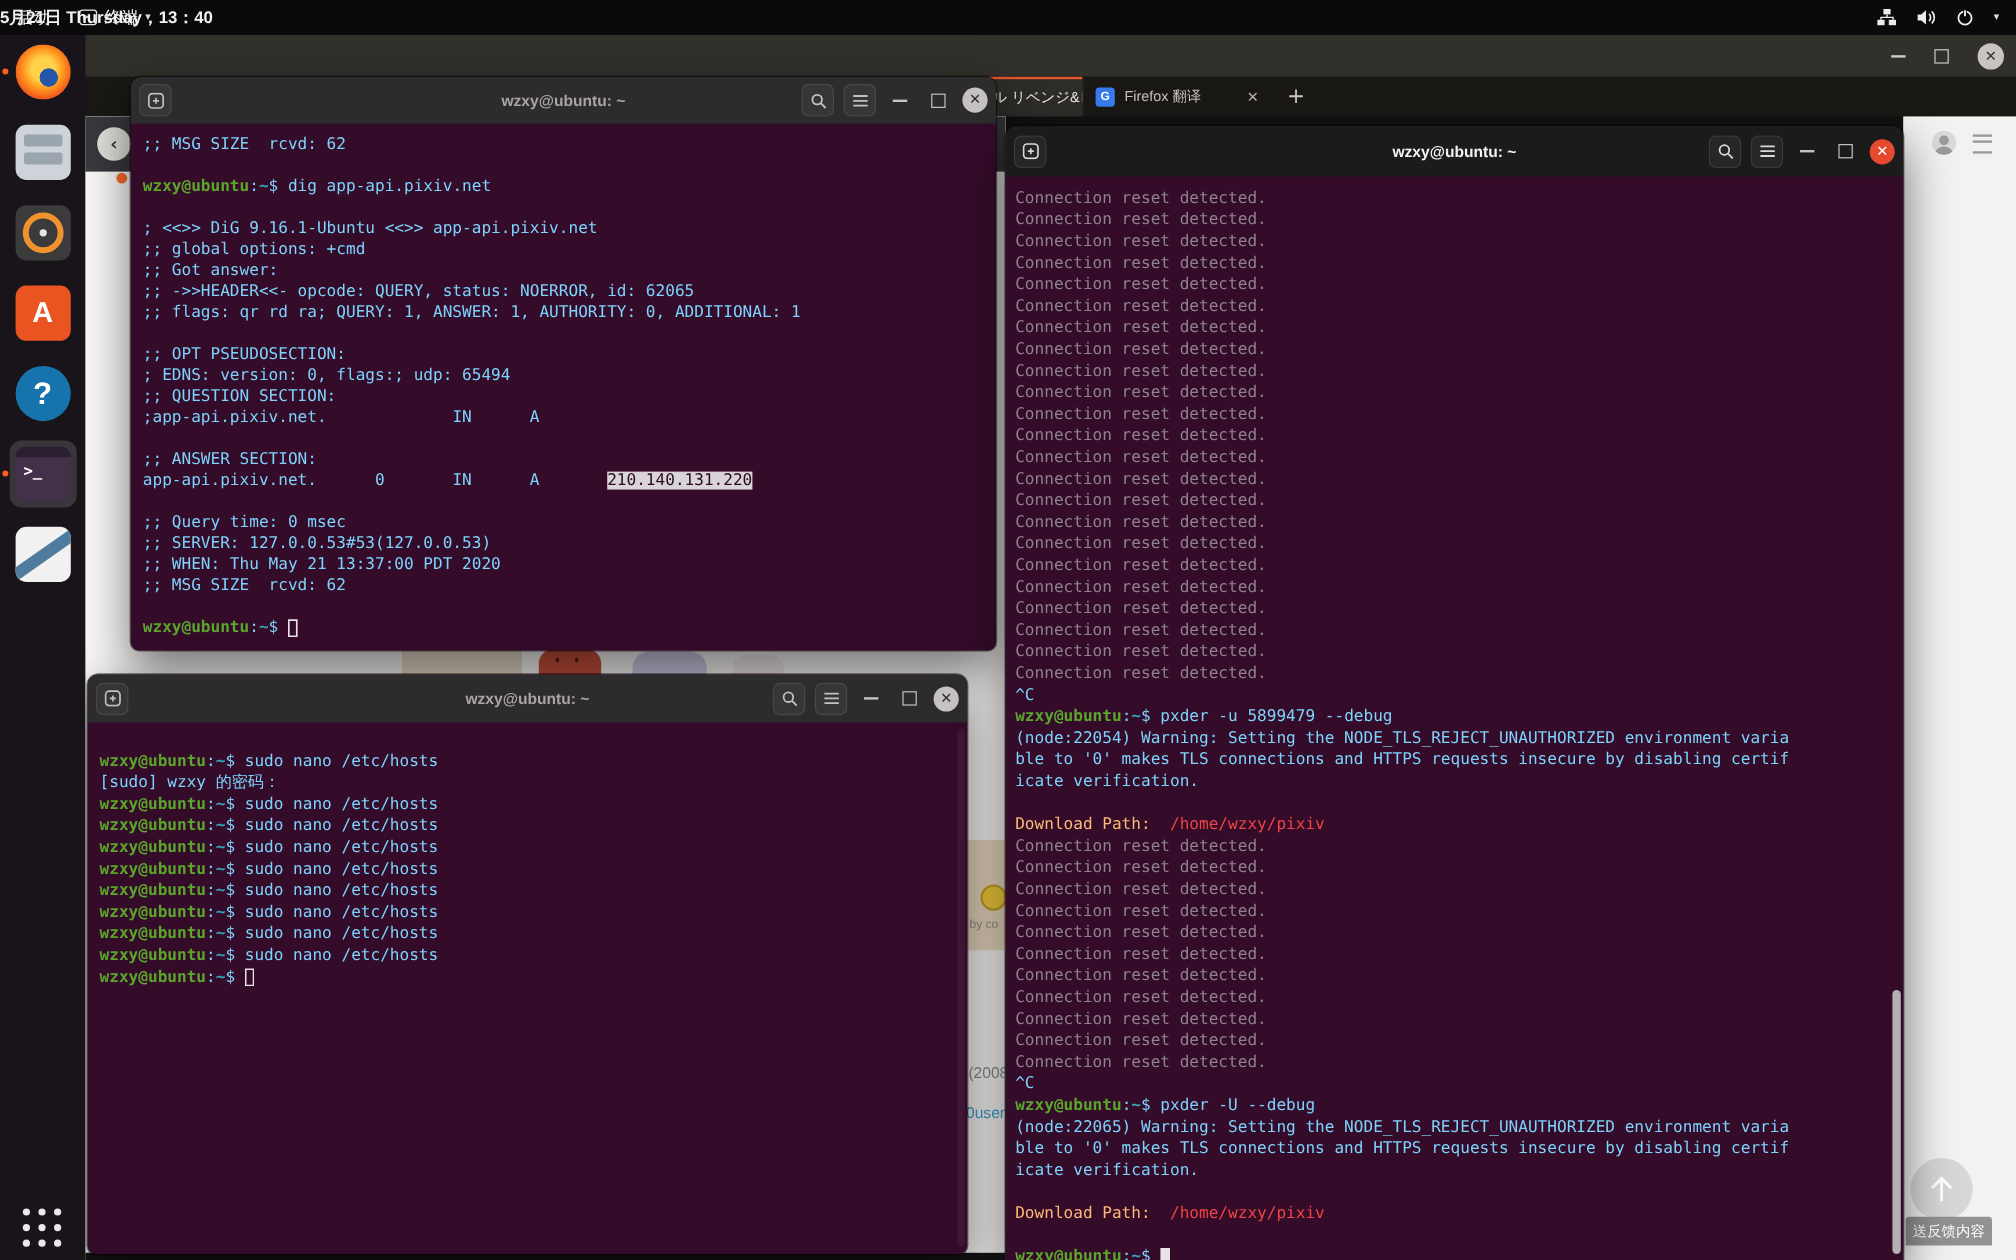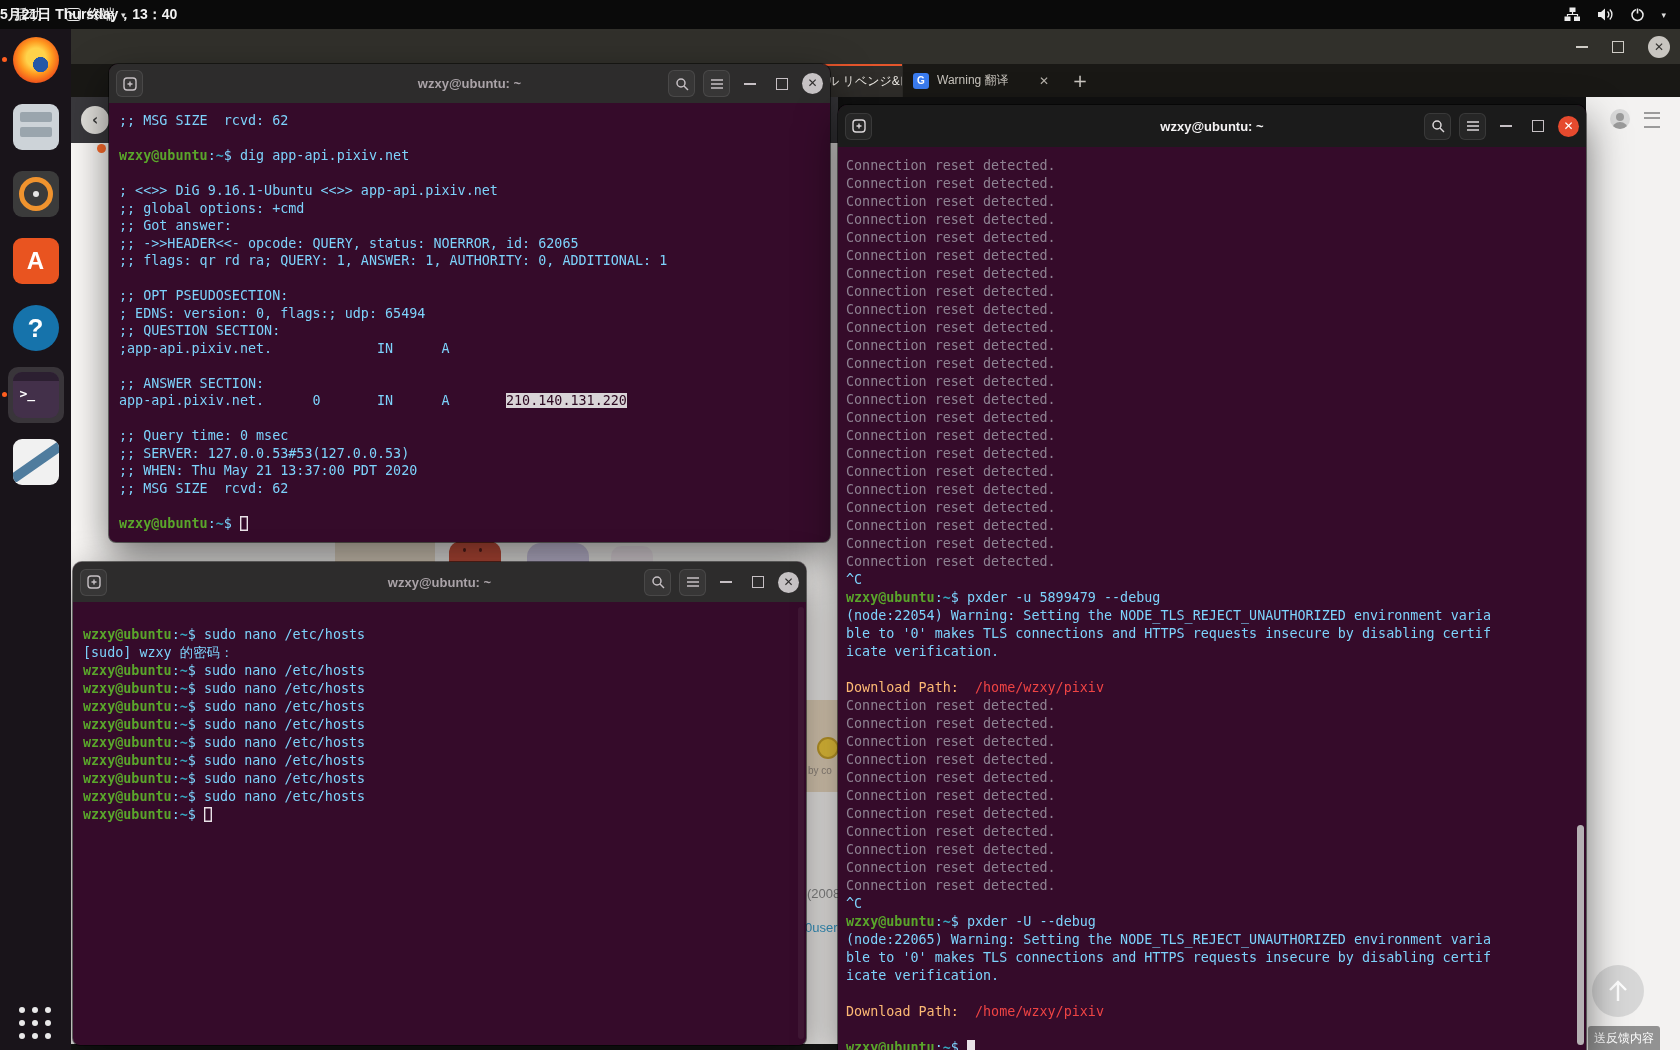--- a/index.html
+++ b/index.html
@@ -80,21 +80,21 @@
   .frag-users{left:734px;top:823px;color:#3ba0cf;}
   .page-bottom-dark{position:absolute;left:0;bottom:0;width:100%;height:6px;background:#151515;}
   .ff-page-right{position:absolute;left:1515px;top:68px;right:0;bottom:0;background:#f3f2f1;overflow:hidden;}
   .px-person{position:absolute;left:24px;top:12px;width:20px;height:20px;border-radius:50%;background:#d9d9d9;overflow:hidden;}
   .px-person::before{content:"";position:absolute;left:6px;top:4px;width:8px;height:8px;border-radius:50%;background:#9b9b9b;}
   .px-person::after{content:"";position:absolute;left:2px;top:13px;width:16px;height:10px;border-radius:8px 8px 0 0;background:#9b9b9b;}
   .px-burger{position:absolute;left:58px;top:15px;width:16px;height:12px;border-top:2px solid #9b9b9b;border-bottom:2px solid #9b9b9b;}
   .px-burger::before{content:"";display:block;margin-top:3px;height:2px;background:#9b9b9b;}
   .scrolltop{position:absolute;left:6px;top:868px;width:52px;height:52px;border-radius:50%;background:#d7d7d7;
              display:flex;align-items:center;justify-content:center;}
-  .feedback{position:absolute;left:2px;bottom:0;width:72px;height:24px;background:#929292;border-radius:3px 3px 0 0;
+  .feedback{position:absolute;left:2px;bottom:12px;width:72px;height:24px;background:#929292;border-radius:3px 3px 0 0;
             color:#fff;font-size:12px;line-height:24px;text-align:center;}
   
   .term{position:absolute;background:#350b2a;border-radius:9px 9px 7px 7px;overflow:hidden;
         box-shadow:0 16px 40px rgba(0,0,0,.55),0 0 0 1px rgba(0,0,0,.5);}
   .t1{left:109px;top:64px;width:721px;height:478px;z-index:5;}
   .t2{left:73px;top:562px;width:733px;height:483px;z-index:6;}
   .t3{left:838px;top:105px;width:748px;height:945px;z-index:7;border-radius:9px 9px 0 0;}
   .thead{position:absolute;left:0;top:0;right:0;display:flex;align-items:center;padding:0 7px;box-sizing:border-box;gap:7px;}
   .t1 .thead{height:39px;background:#2d2c2c;}
   .t2 .thead{height:40px;background:#2d2c2c;}
@@ -139,21 +139,21 @@
         <span class="ff-close">✕</span>
       </div>
     </div>
     <div class="ff-tabbar">
       <div class="tab tab-active">
         <span class="tab-label">ル リベンジ&amp;レ</span>
 
       </div>
       <div class="tab tab-gt">
         <span class="gt-fav">G</span>
-        <span class="tab-label">Warning 翻译</span>
+        <span class="tab-label">Firefox 翻译</span>
         <span class="tab-close">✕</span>
       </div>
       <div class="tab-new">+</div>
     </div>
 
     <div class="ff-page-left">
       <div class="nav-sliver"></div>
       <div class="back-btn">‹</div>
       <div class="favdot"></div>
       <div class="art-beige"></div>

